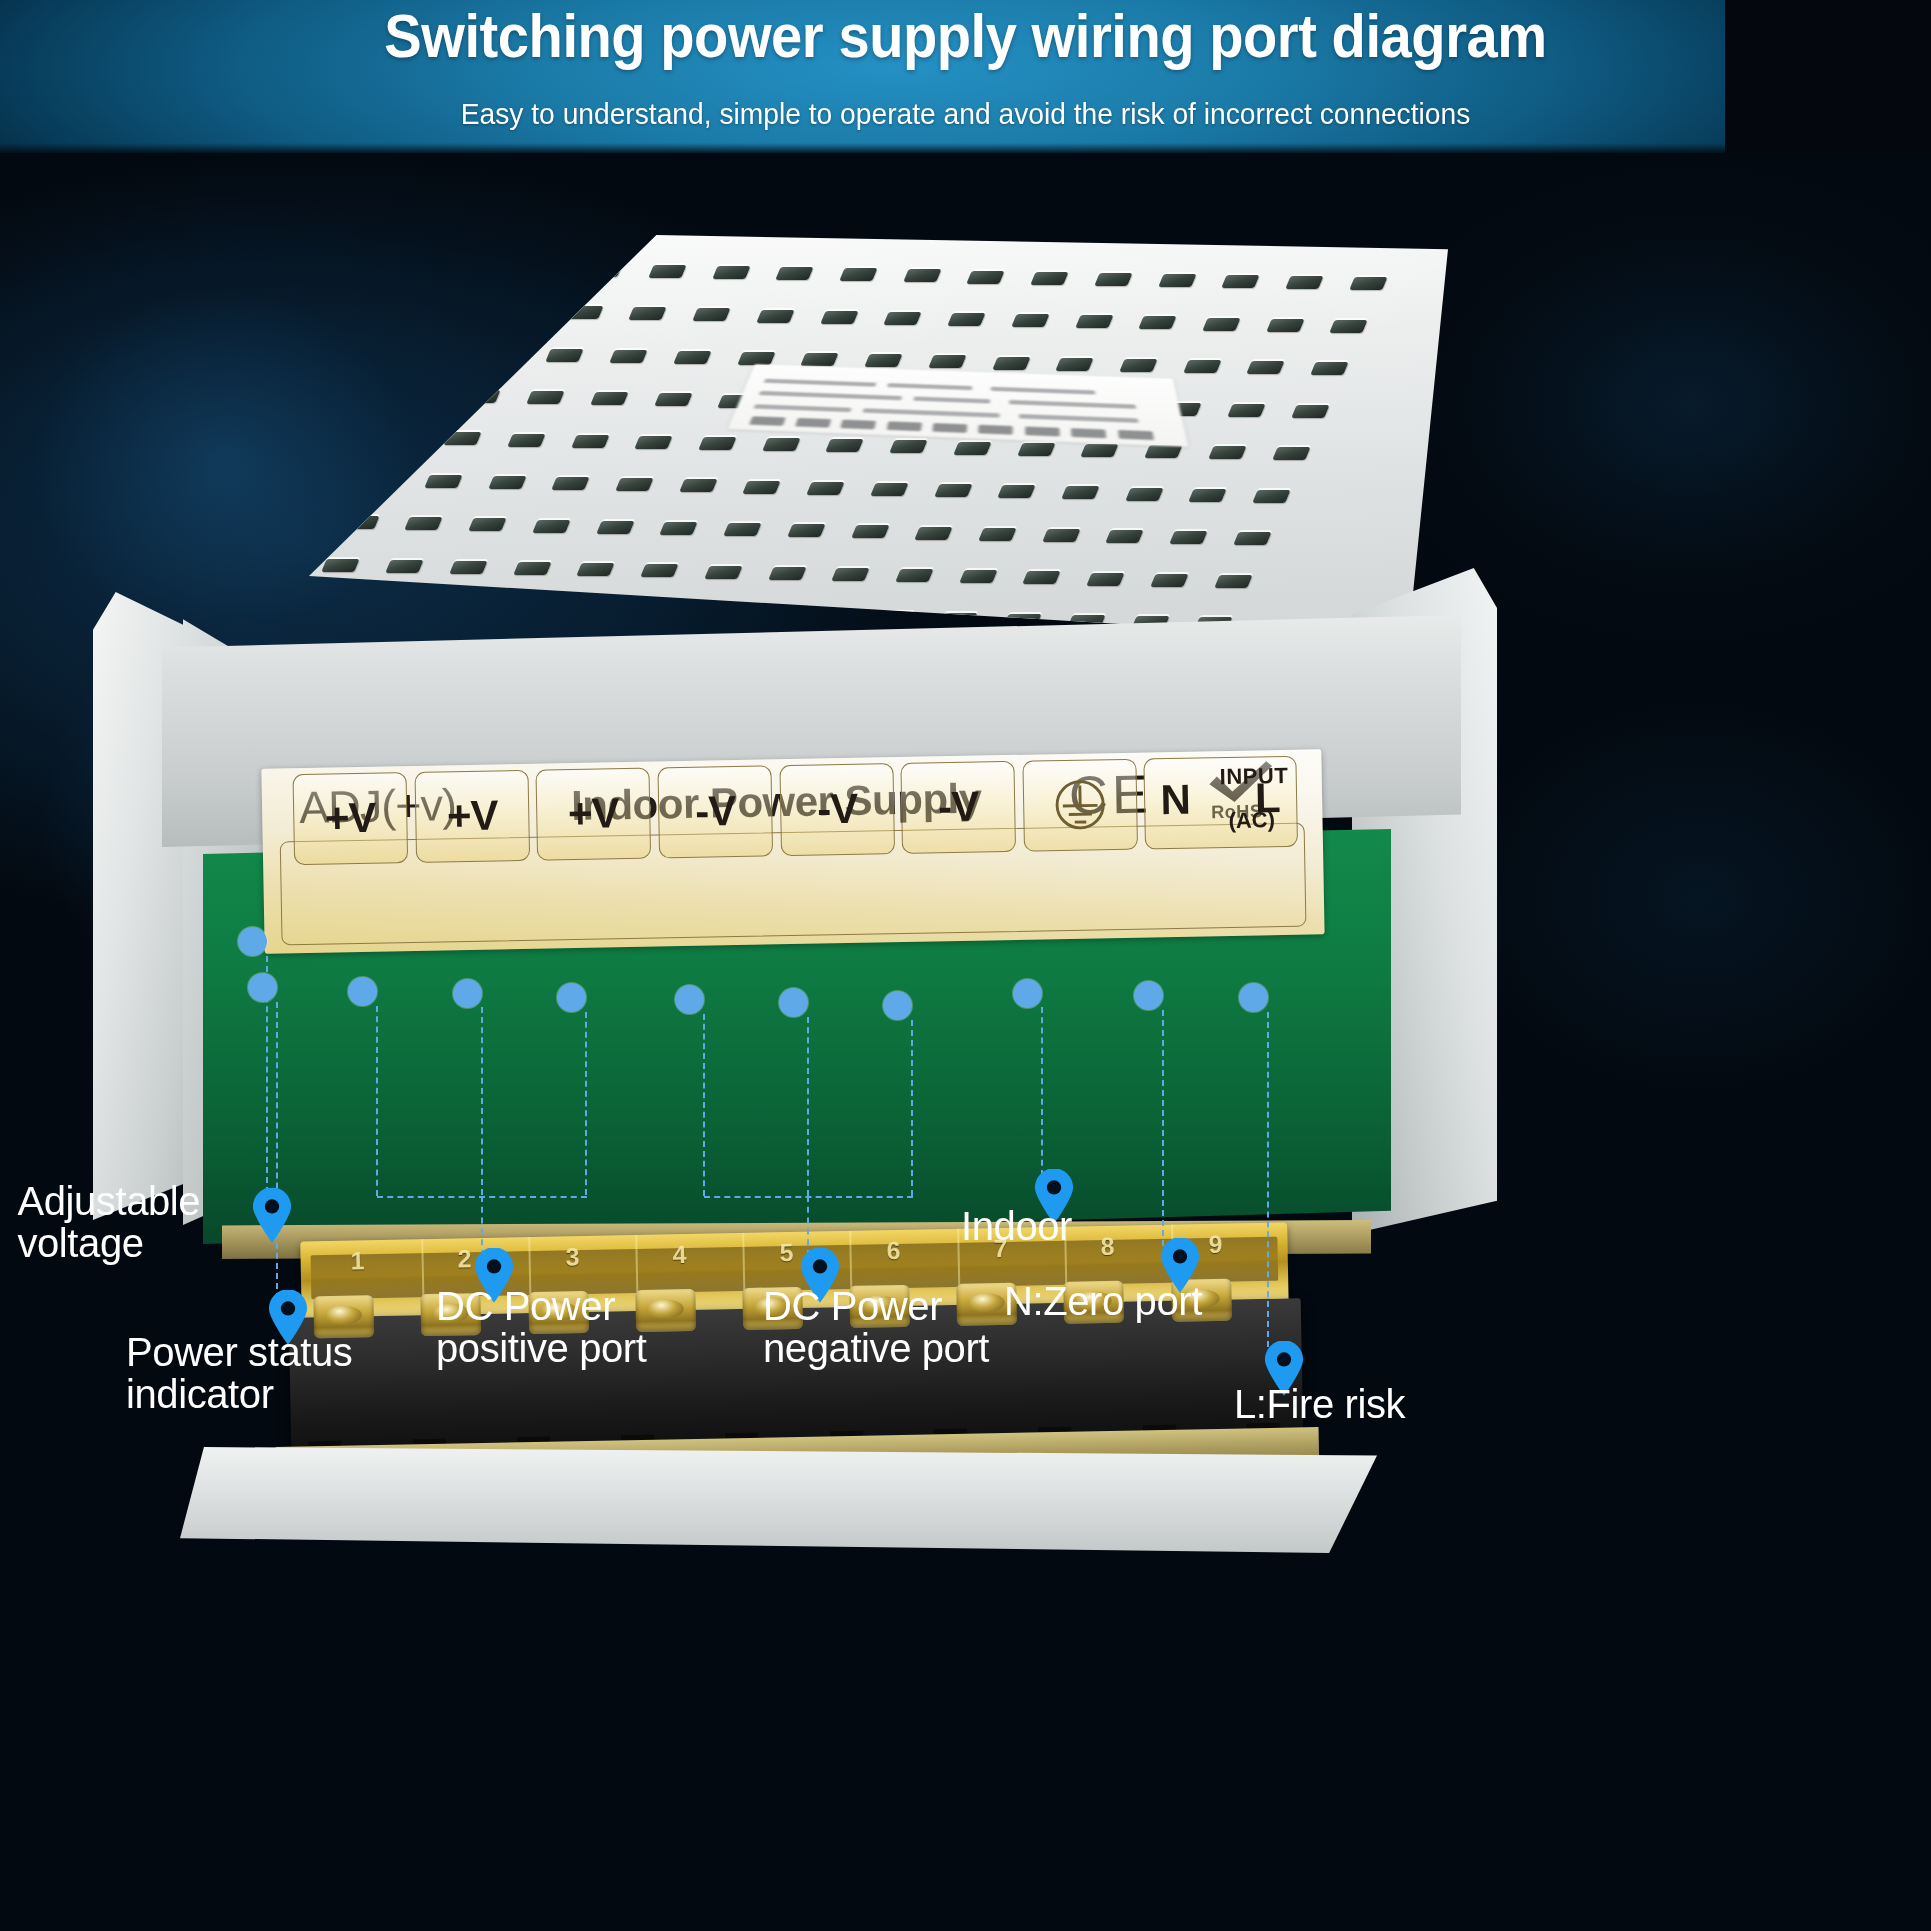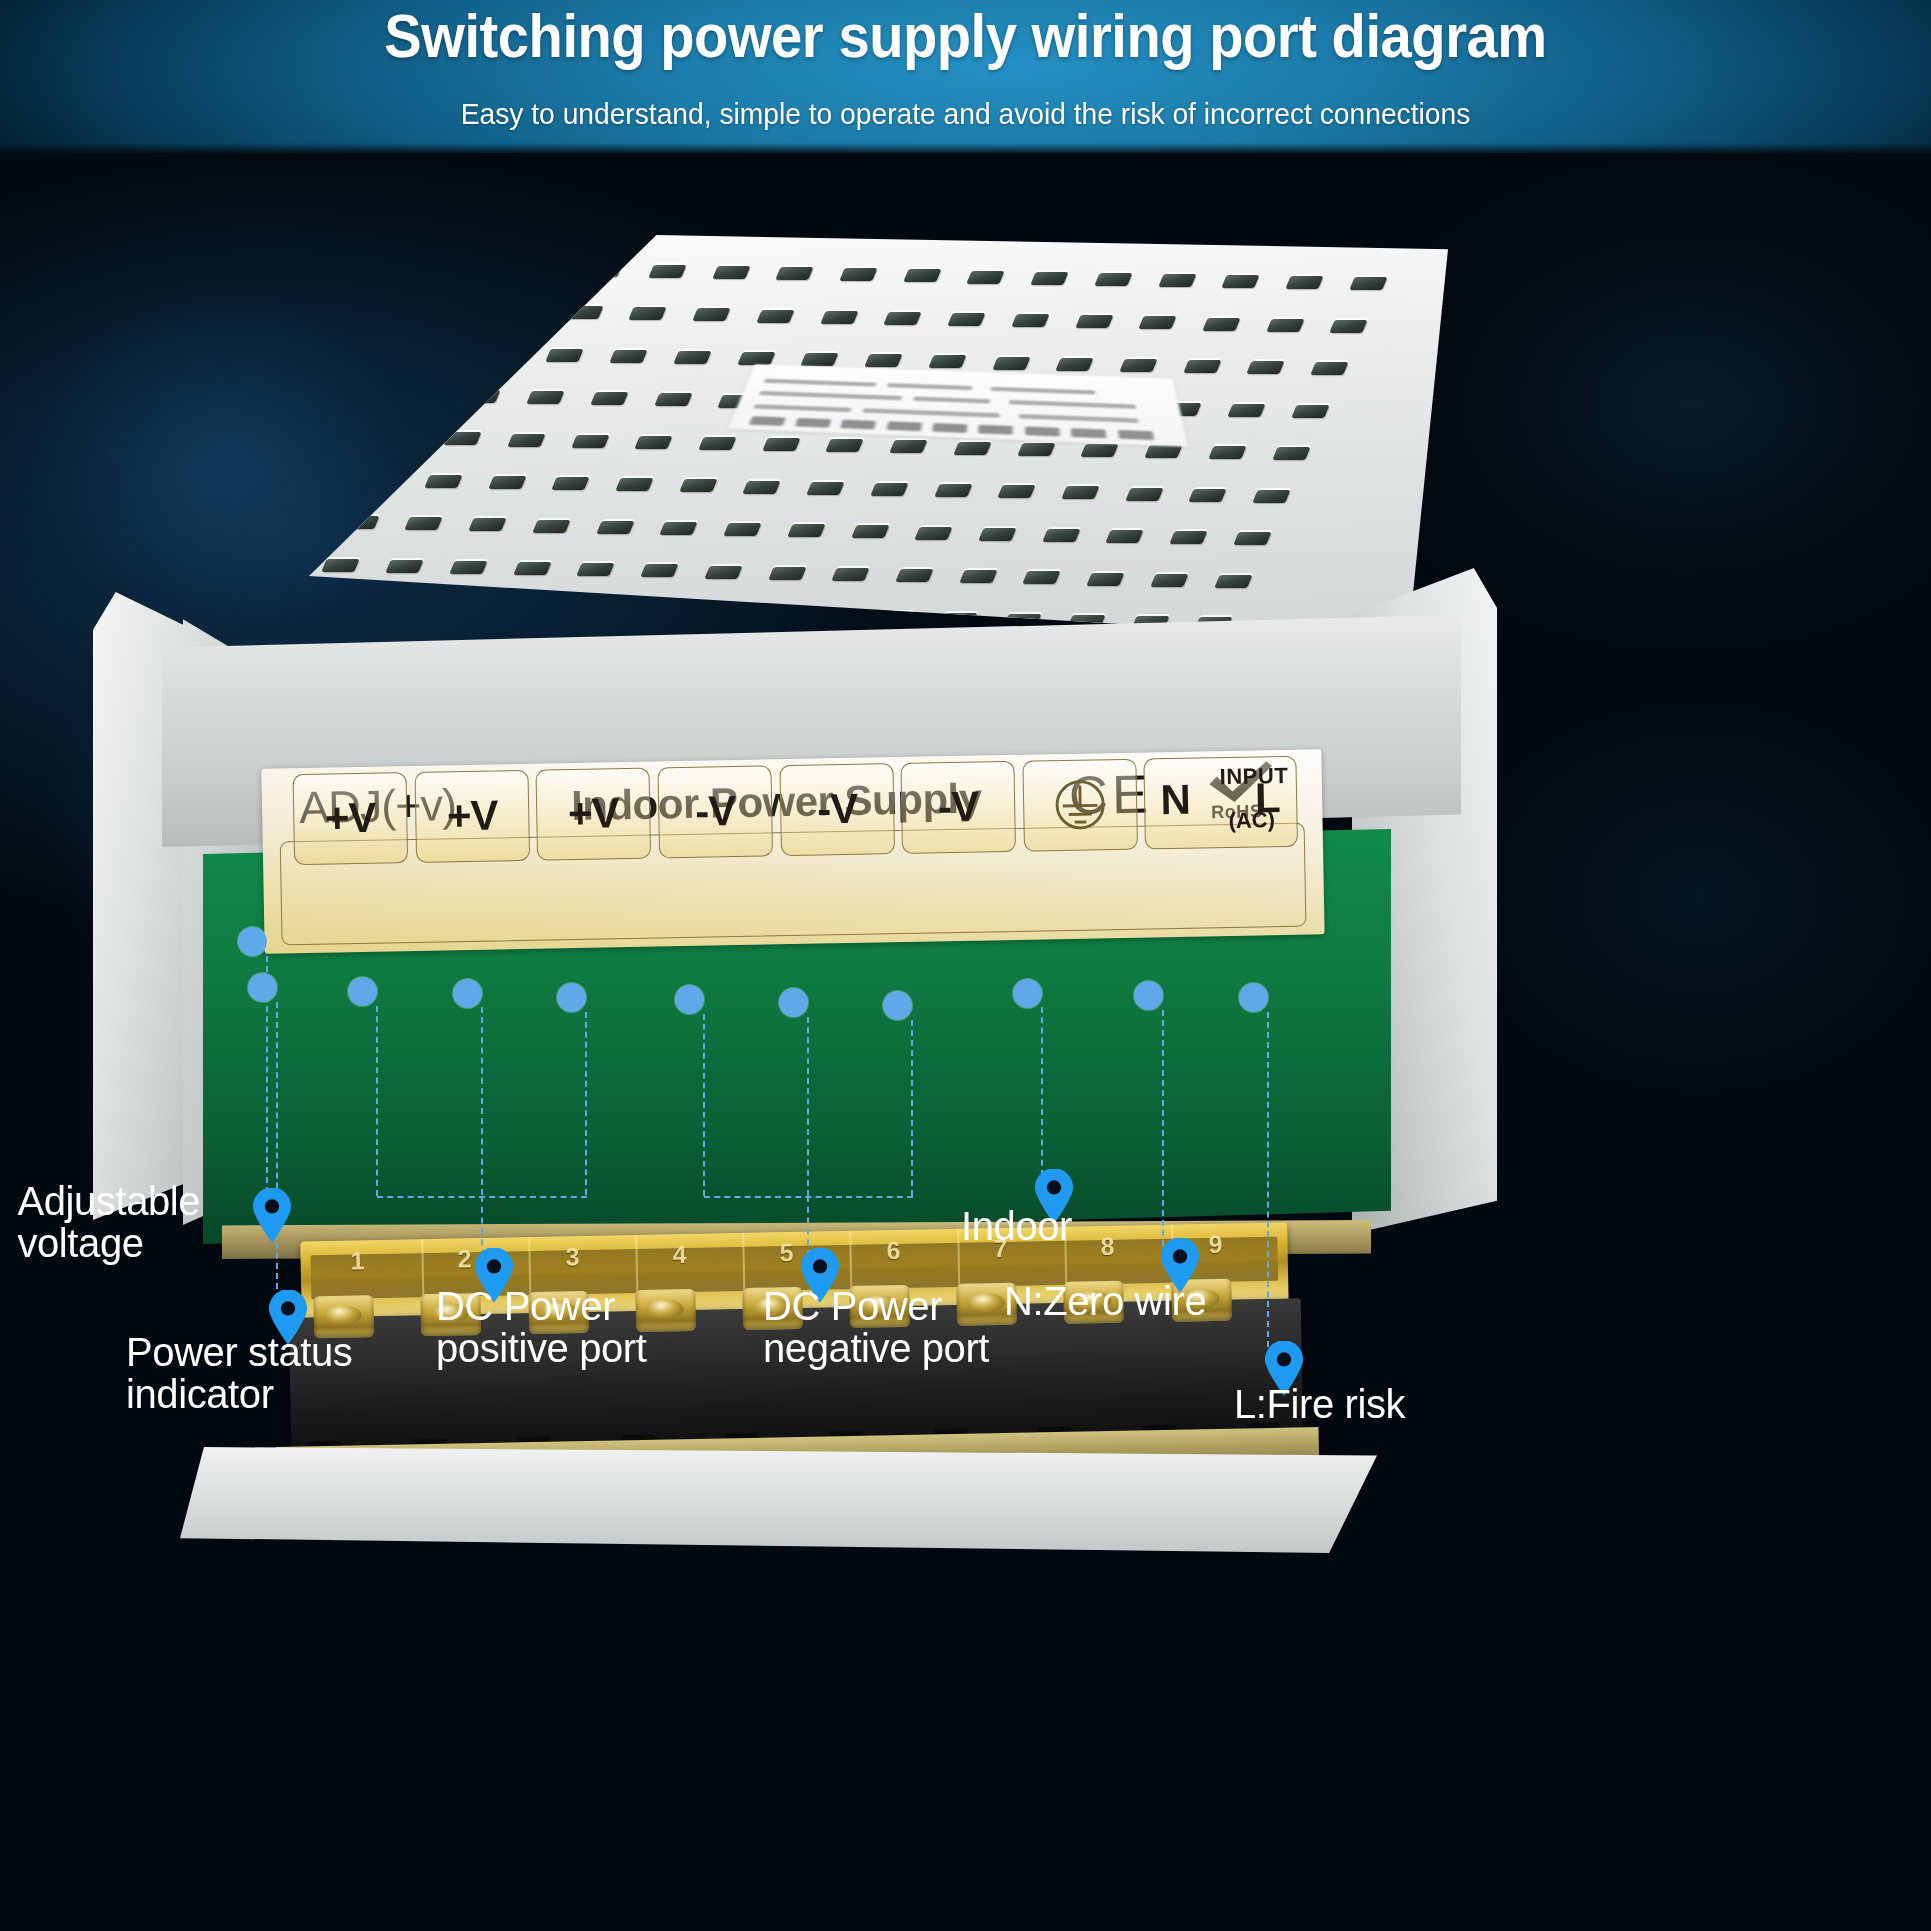--- a/index.html
+++ b/index.html
@@ -6,21 +6,21 @@
   html,body { width:1931px; height:1931px; }
   body {
     font-family:"Liberation Sans", sans-serif;
     background:#04070d;
     overflow:hidden;
     position:relative;
   }
 
   
   .header {
-    position:absolute; left:0; top:0; width:1931px; height:153px;
+    position:absolute; left:0; top:0; width:1725px; height:153px;
     background:
       radial-gradient(ellipse 1062px 251px at 52% 44%, #2490c4 0%, #1b7ba8 34%, #0f5c84 62%, #073a57 85%, #02202f 100%),
       linear-gradient(90deg,#02202f 0%,#0a4a6c 25%,#1b7ba8 52%,#0a4a6c 78%,#02202f 100%);
     overflow:hidden;
   }
   .header:after{
     content:""; position:absolute; left:0; right:0; bottom:0; height:9.7px;
     background:linear-gradient(180deg,rgba(2,16,26,0) 0%,rgba(2,10,18,0.85) 100%);
   }
   .hdr-title {
@@ -585,17 +585,17 @@
       </svg>
       <svg class="pin" viewBox="0 0 44 58" style="left:1263px;top:1188px;position:absolute">
         <path d="M22,57 C22,57 42,30 42,19 A20,20 0 0 0 2,19 C2,30 22,57 22,57 Z" fill="#1e9bf0"></path>
         <circle cx="22" cy="19" r="7.5" fill="#03111e"></circle>
       </svg>
       <div class="lbl" style="left:17.4px;top:1027px">Adjustable<br>voltage</div>
       <div class="lbl" style="left:126px;top:1178px">Power status<br>indicator</div>
       <div class="lbl" style="left:436px;top:1132px">DC Power<br>positive port</div>
       <div class="lbl" style="left:763px;top:1132px">DC Power<br>negative port</div>
       <div class="lbl" style="left:961px;top:1052px">Indoor</div>
-      <div class="lbl" style="left:1004px;top:1127px">N:Zero wire</div>
+      <div class="lbl" style="left:1004px;top:1127px">N:Zero port</div>
       <div class="lbl" style="left:1234px;top:1230px">L:Fire risk</div>
     </div>
 </div>
 
 
 </body></html>

